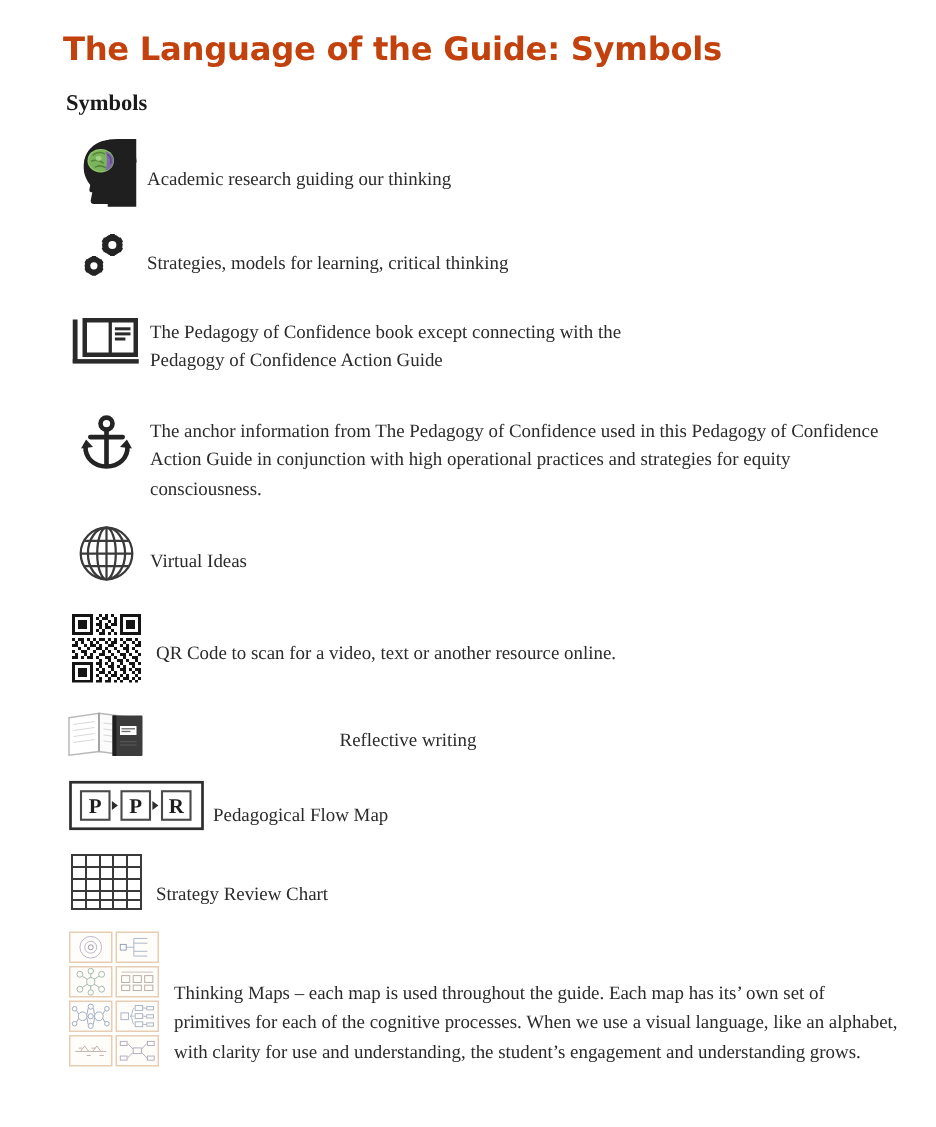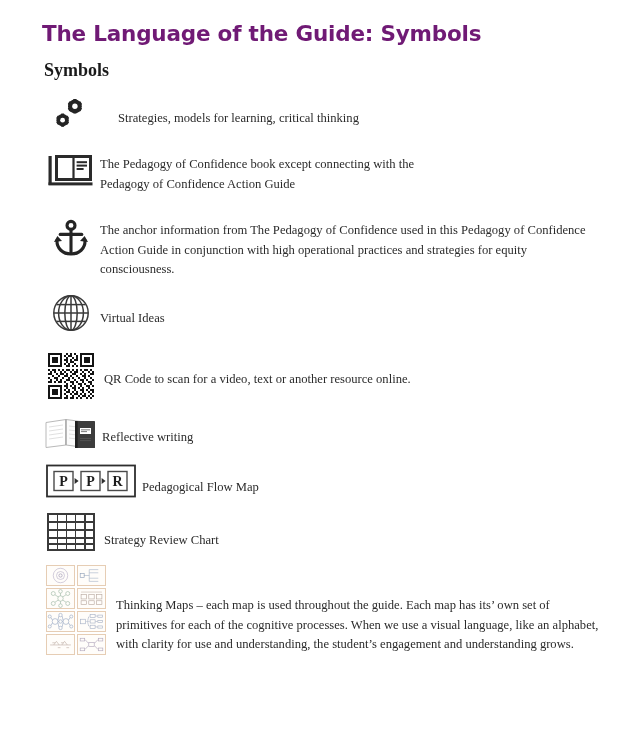--- a/index.html
+++ b/index.html
@@ -23,28 +23,28 @@
     padding: 22px 24px 0 42px;
     background: #fff;
   }
 
   
   .doc-title {
     font-family: "DejaVu Sans", sans-serif;
     font-weight: 700;
     font-size: 21.5px;
     letter-spacing: -0.2px;
-    color: #701a75;
+    color: #c2410c;
     margin: 0 0 13px 0;
     line-height: 1.15;
   }
   .section-title {
     font-family: "Liberation Serif", serif;
     font-weight: 700;
-    font-size: 18px;
+    font-size: 15px;
     color: #1a1a1a;
     margin: 0 0 14px 0;
     padding-left: 2px;
     line-height: 1.2;
   }
 
   
   .symbol-list {
     display: block;
   }
@@ -63,21 +63,21 @@
     flex: 1 1 auto;
     font-family: "Liberation Serif", serif;
     font-size: 12.6px;
     line-height: 1.55;
     color: #2b2b2b;
     padding-top: 2px;
   }
 
   
   .r-brain   { margin-top: 2px;  margin-bottom: 14px; }
-  .r-gears   { margin-bottom: 15px; gap: 20px; }
+  .r-gears   { margin-bottom: 15px; }
   .r-book    { margin-bottom: 24px; align-items: center; }
   .r-anchor  { margin-bottom: 13px; }
   .r-globe   { margin-bottom: 20px; }
   .r-qr      { margin-bottom: 15px; }
   .r-note    { margin-bottom: 13px; }
   .r-flow    { margin-bottom: 14px; }
   .r-chart   { margin-bottom: 14px; }
   .r-maps    { margin-bottom: 0; align-items: flex-end; }
 
   .r-brain  .sym-icon { width: 56px; }
@@ -90,21 +90,21 @@
   .r-flow   .sym-icon { width: 98px; }
   .r-chart  .sym-icon { width: 58px; }
   .r-maps   .sym-icon { width: 68px; }
 
   .r-brain  .sym-text { padding-top: 18px; }
   .r-gears  .sym-text { padding-top: 14px; }
   .r-book   .sym-text { padding-top: 5px; }
   .r-anchor .sym-text { padding-top: 3px; }
   .r-globe  .sym-text { padding-top: 16px; }
   .r-qr     .sym-text { padding-top: 17px; padding-left: 4px; }
-  .r-note   .sym-text { padding-top: 14px; padding-left: 2px; }
+  .r-note   .sym-text { padding-top: 14px; padding-left: 2px; text-align: center; }
   .r-flow   .sym-text { padding-top: 15px; padding-left: 2px; }
   .r-chart  .sym-text { padding-top: 18px; padding-left: 4px; }
   .r-maps   .sym-text { padding-top: 7px; padding-left: 6px; }
 
   .sym-text p { margin: 0; }
 
   
   .w-narrow { max-width: 340px; }
   .w-mid    { max-width: 492px; }
   .w-wide   { max-width: 508px; }
@@ -128,20 +128,41 @@
 <body>
 
 <div class="page">
 
   <h1 class="doc-title">The Language of the Guide: Symbols</h1>
 
   <h2 class="section-title">Symbols</h2>
 
   <div class="symbol-list">
 
+    <div class="symbol-row r-brain">
+      <div class="sym-icon">
+        <svg width="42" height="46" viewBox="0 0 42 46" aria-hidden="true">
+          <path d="M27.5 1.2C17.2 0.2 8.4 6.6 7.2 15.4c-0.5 3.8 0.5 7.2 2.5 10.2 1.4 2.1 1.9 3.4 1.6 5.1l-0.7 3.6c-0.2 1.1 0.5 1.9 1.6 1.9h3.0v3.4c0 2.2 1.6 3.9 3.8 3.9h6.5v-3.1h-5.4c-0.9 0-1.5-0.6-1.5-1.5v-5.2h-4.5l0.5-2.6c0.5-2.7-0.3-4.8-2.0-7.3-1.6-2.4-2.4-5.0-2.0-7.9C11.6 9.3 18.6 4.2 27.1 5.0 33.9 5.7 38.8 10.3 39.4 16.3h3.0C41.8 8.3 35.6 2.0 27.5 1.2z" fill="#1f1f1f"></path>
+          <path d="M29 0.6C16.5 0.6 6.8 8.6 6.8 19.3c0 4.6 1.5 8.1 3.9 11.3 1.7 2.3 2.2 3.6 1.8 5.8l-1.0 5.1c-0.3 1.5 0.6 2.5 2.1 2.5h9.2l0 1.9H42V0.6z" fill="#1f1f1f"></path>
+          <g transform="translate(9.5,6.5) scale(0.96)">
+            <ellipse cx="9" cy="9" rx="9.2" ry="8.2" fill="#8fc46a"></ellipse>
+            <path d="M1 8 C2 3, 8 0.5, 12 2 C16 3.4, 18.6 6.2, 18 10 C17.4 14, 12 17.2, 7.6 16.2 C3.4 15.2, 0.2 12.6, 1 8 Z" fill="#7bb45c"></path>
+            <path d="M3.2 5.4 C5.6 3.0, 9.6 2.6, 12.0 4.4" stroke="#56853c" stroke-width="1.1" fill="none"></path>
+            <path d="M2.4 9.4 C5.0 8.0, 8.6 8.6, 11.0 10.8" stroke="#56853c" stroke-width="1.1" fill="none"></path>
+            <path d="M5.0 13.6 C7.2 12.2, 10.4 12.6, 12.6 14.0" stroke="#56853c" stroke-width="1.1" fill="none"></path>
+            <path d="M12.4 2.6 C16.6 3.6, 18.8 7.4, 17.6 11.0 C16.8 13.6, 14.6 15.4, 12.2 16.0 C13.6 12.0, 13.8 6.6, 12.4 2.6 Z" fill="#8268ae"></path>
+            <path d="M13.6 4.6 C15.8 6.0, 16.6 8.6, 15.8 11.2" stroke="#5d4a85" stroke-width="1" fill="none"></path>
+            <ellipse cx="7.6" cy="7.4" rx="2.0" ry="1.6" fill="#a8d788" opacity="0.85"></ellipse>
+          </g>
+        </svg>
+      </div>
+      <div class="sym-text w-narrow">
+        <p>Academic research guiding our thinking</p>
+      </div>
+    </div>
 
     <div class="symbol-row r-gears">
       <div class="sym-icon">
         <svg width="40" height="40" viewBox="0 0 40 40" aria-hidden="true">
           <g fill="#242424">
             <path d="M26.4 4.0l1.0 3.0 3.1-0.6 1.5 2.6-2.2 2.3 2.2 2.3-1.5 2.6-3.1-0.6-1.0 3.0h-3.0l-1.0-3.0-3.1 0.6-1.5-2.6 2.2-2.3-2.2-2.3 1.5-2.6 3.1 0.6 1.0-3.0z"></path>
             <circle cx="24.9" cy="11.3" r="6.9"></circle>
           </g>
           <circle cx="24.9" cy="11.3" r="2.7" fill="#fff"></circle>
           <g fill="#242424">

